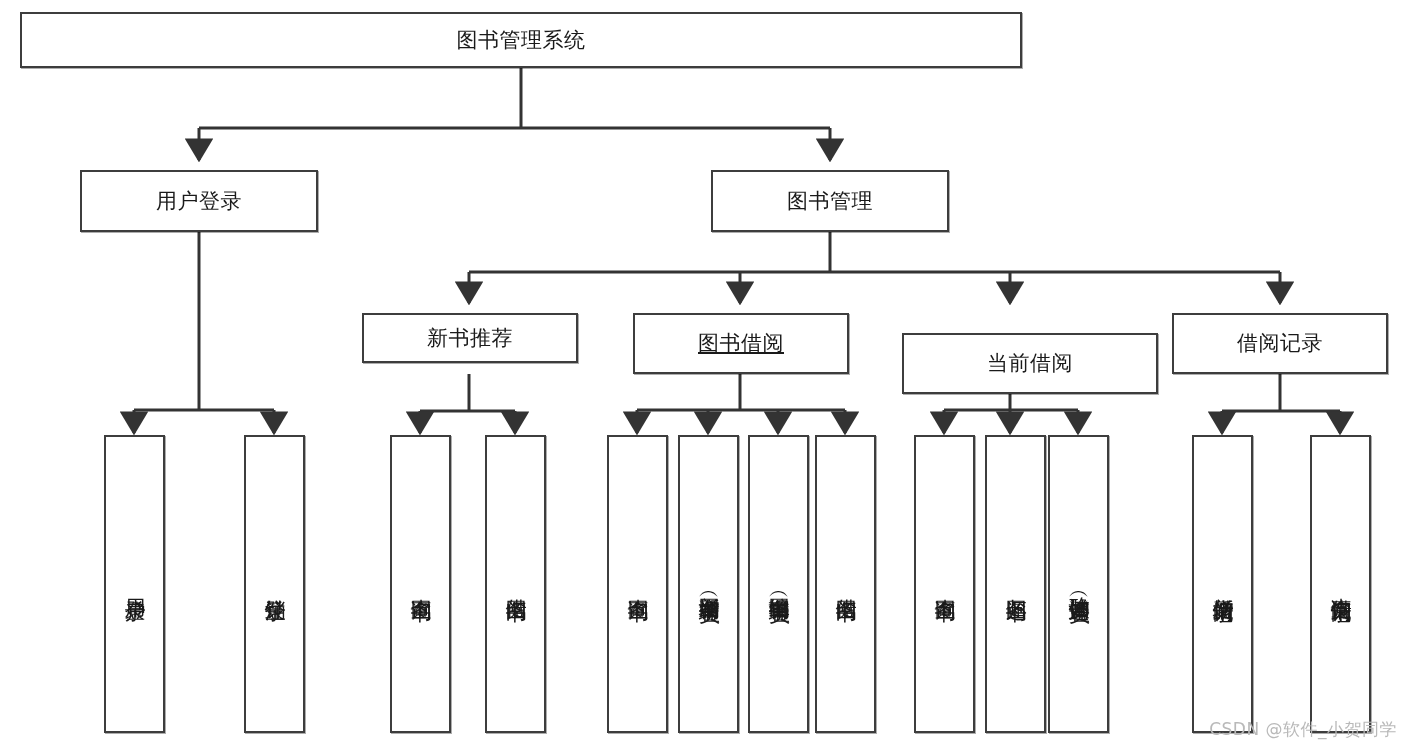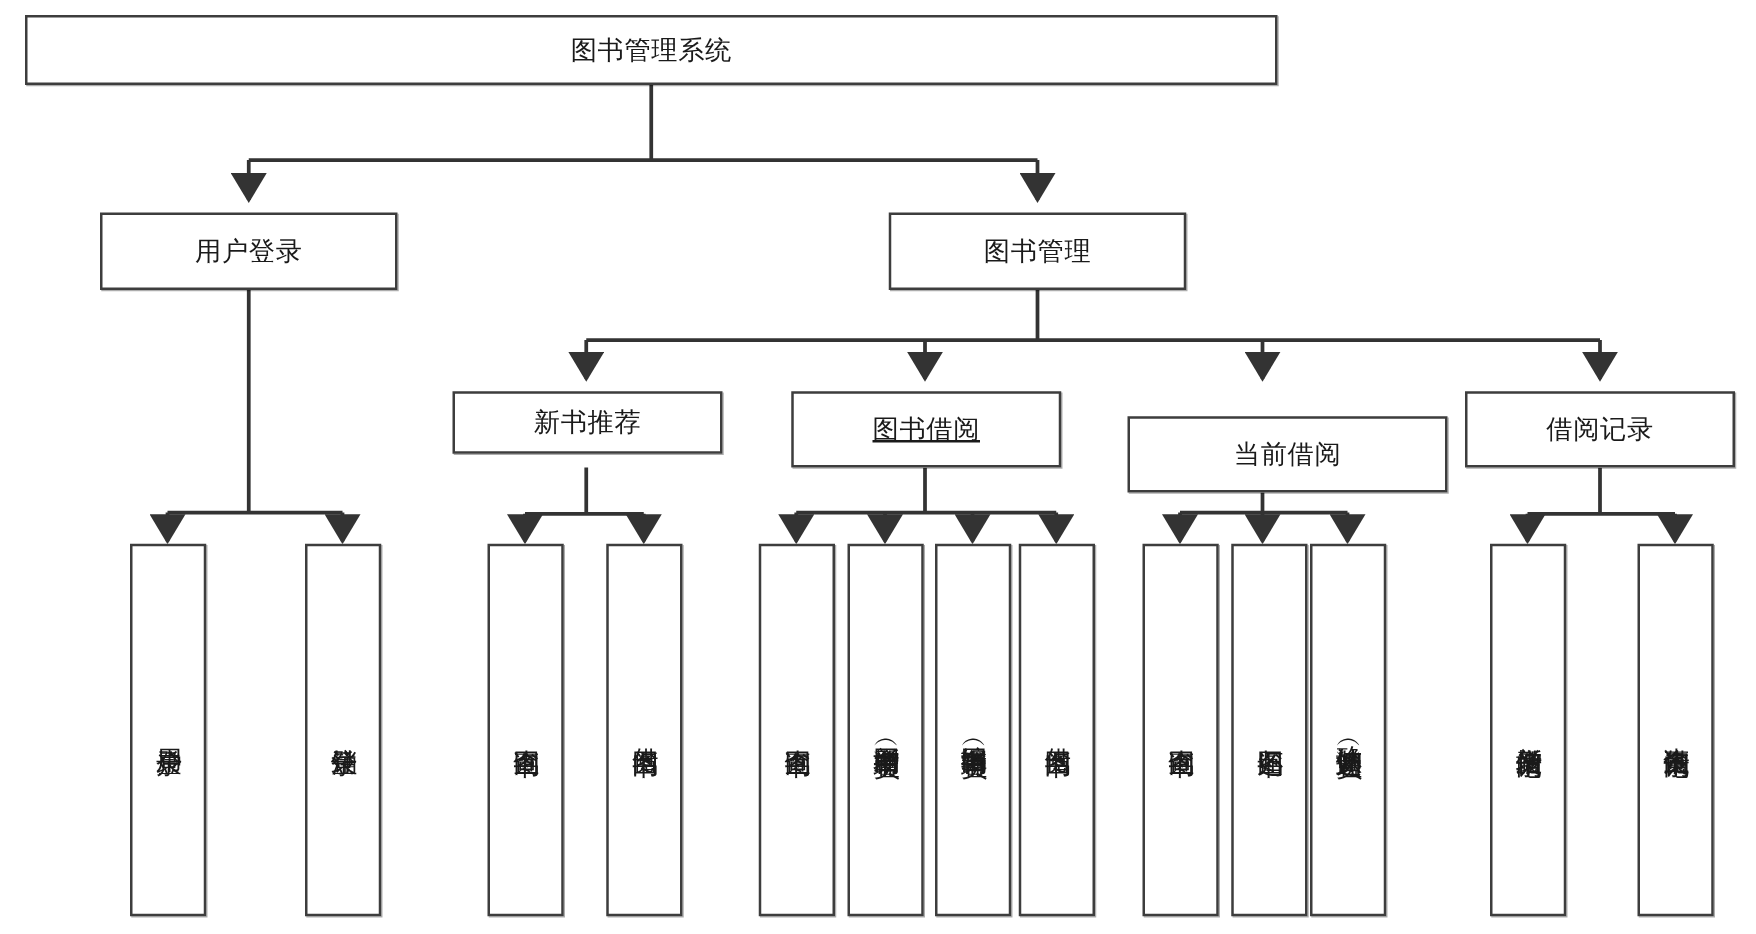--- a/index.html
+++ b/index.html
@@ -198,14 +198,15 @@
   </div>
 
   <div class="node vert" style="left:1192px; top:435px; width:61px; height:298px;">
     <span class="label">新增借阅记录</span>
   </div>
 
   <div class="node vert" style="left:1310px; top:435px; width:61px; height:298px;">
     <span class="label">查询借阅记录</span>
   </div>
 
+  <div class="watermark">CSDN @软件_小贺同学</div>
 
 </div>
 
 </body></html>

